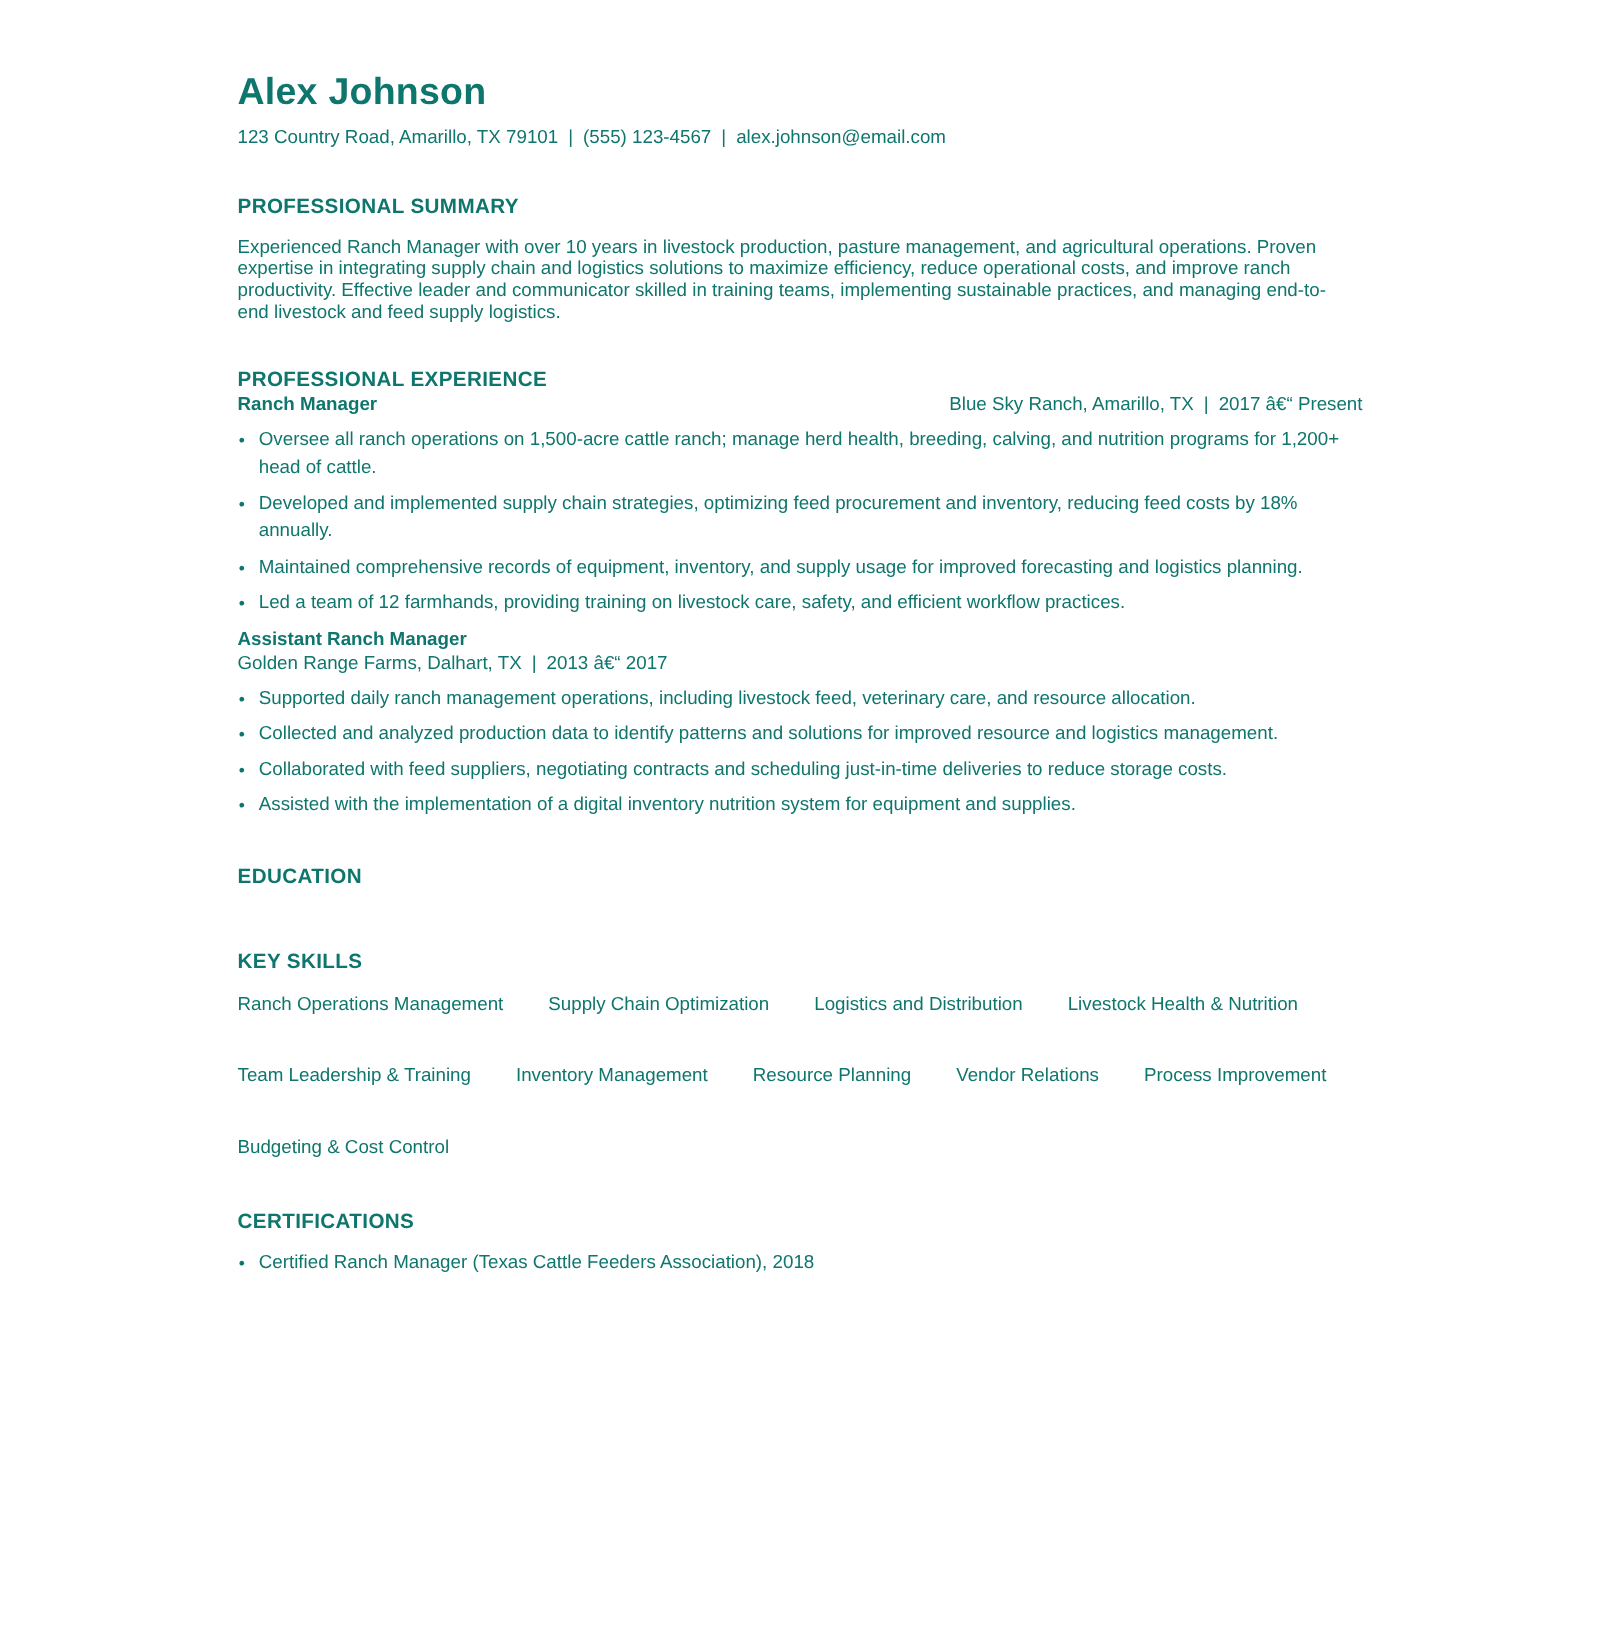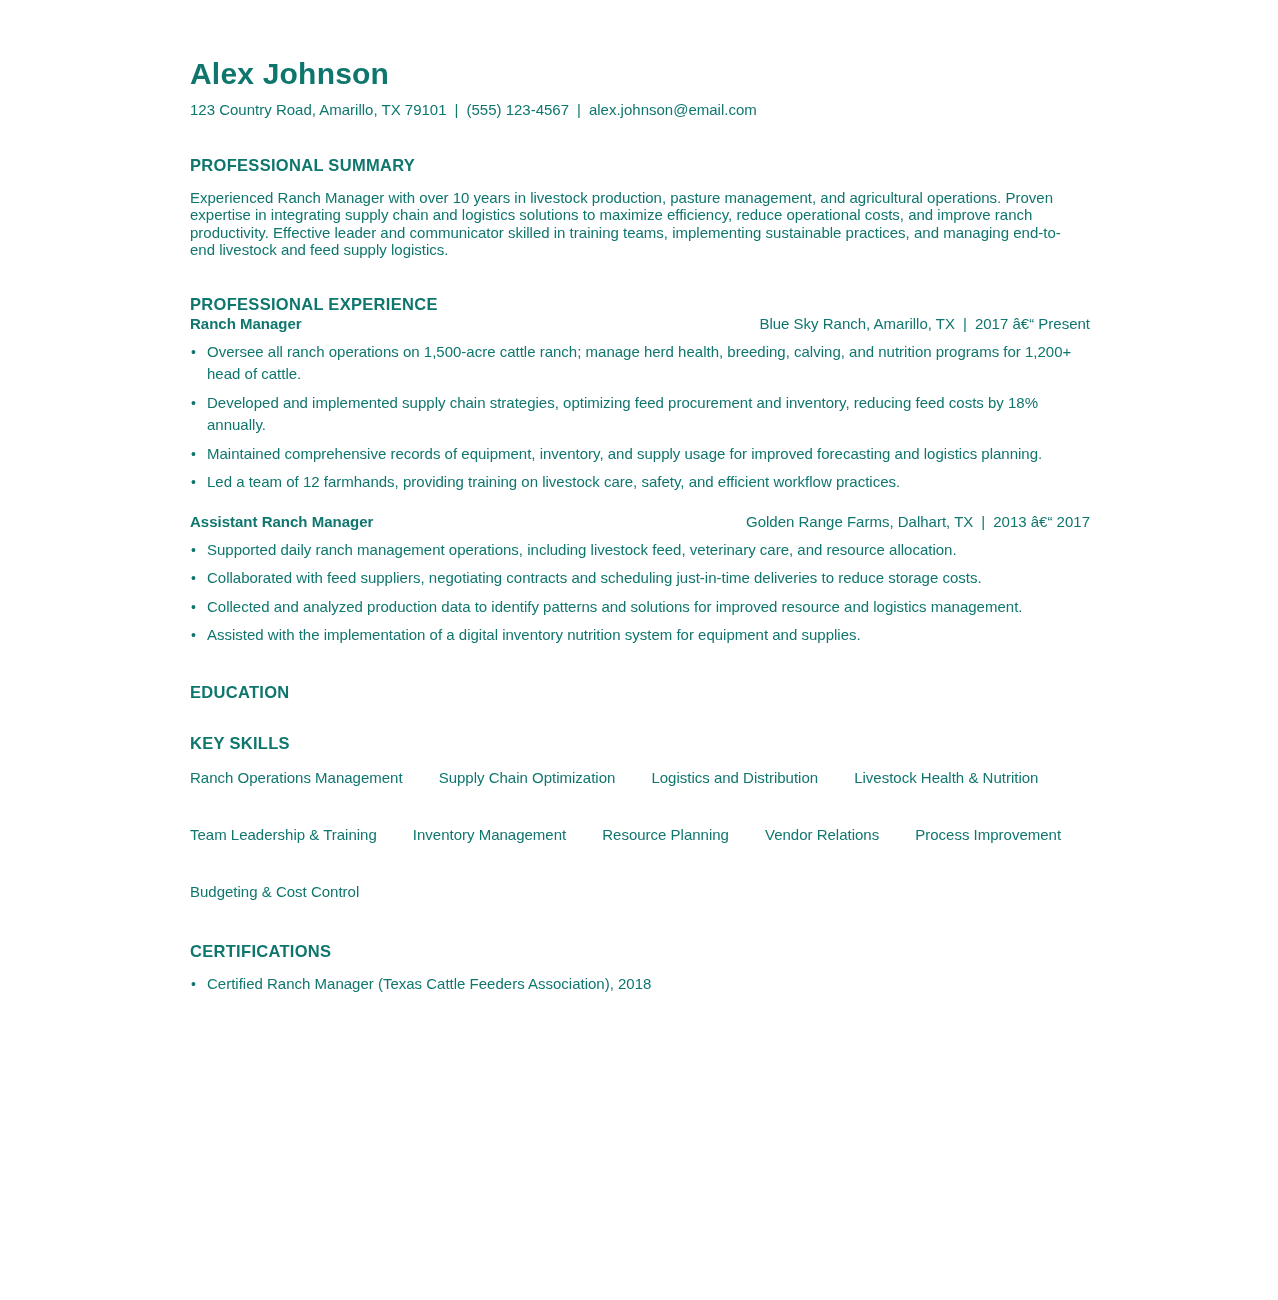--- a/index.html
+++ b/index.html
@@ -36,34 +36,34 @@
   .sec-h {
     font-size: 16.5px;
     font-weight: 700;
     letter-spacing: 0.3px;
     line-height: 19px;
     margin: 0;
   }
   .h-summary   { margin-top: 38px; }
   .h-exp       { margin-top: 36px; }
   .h-edu       { margin-top: 36px; }
-  .h-skills    { margin-top: 32px; }
+  .h-skills    { margin-top: 49px; }
   .h-certs     { margin-top: 40px; }
   .summary-text {
     margin-top: 14px;
     line-height: 17.5px;
     width: 892px;
   }
   .job-row, .edu-row {
     display: flex;
     justify-content: space-between;
     align-items: baseline;
     line-height: 19px;
   }
-  .job-row.second { margin-top: 18px; }
+  .job-row.second { margin-top: 8px; flex-direction: column; }
   .job-title, .degree { font-weight: 700; }
   .job-meta, .edu-meta { font-weight: 400; text-align: right; white-space: nowrap; }
   ul.blist {
     list-style: none;
     margin: 8px 0 0 0;
     padding: 0;
   }
   ul.blist li {
     position: relative;
     padding-left: 17px;
@@ -113,22 +113,22 @@
       <li>Maintained comprehensive records of equipment, inventory, and supply usage for improved forecasting and logistics planning.</li>
       <li>Led a team of 12 farmhands, providing training on livestock care, safety, and efficient workflow practices.</li>
     </ul>
 
     <div class="job-row second">
       <span class="job-title">Assistant Ranch Manager</span>
       <span class="job-meta"><span>Golden Range Farms, Dalhart, TX</span><span class="divider">|</span><span>2013 â€“ 2017</span></span>
     </div>
     <ul class="blist">
       <li>Supported daily ranch management operations, including livestock feed, veterinary care, and resource allocation.</li>
+      <li>Collected and analyzed production data to identify patterns and solutions for improved resource and logistics management.</li>
       <li>Collaborated with feed suppliers, negotiating contracts and scheduling just-in-time deliveries to reduce storage costs.</li>
-      <li>Collected and analyzed production data to identify patterns and solutions for improved resource and logistics management.</li>
       <li>Assisted with the implementation of a digital inventory nutrition system for equipment and supplies.</li>
     </ul>
 
     <h2 class="sec-h h-edu">EDUCATION</h2>
 
     <h2 class="sec-h h-skills">KEY SKILLS</h2>
     <div class="skills-wrap">
       <span>Ranch Operations Management</span>
       <span>Supply Chain Optimization</span>
       <span>Logistics and Distribution</span>

